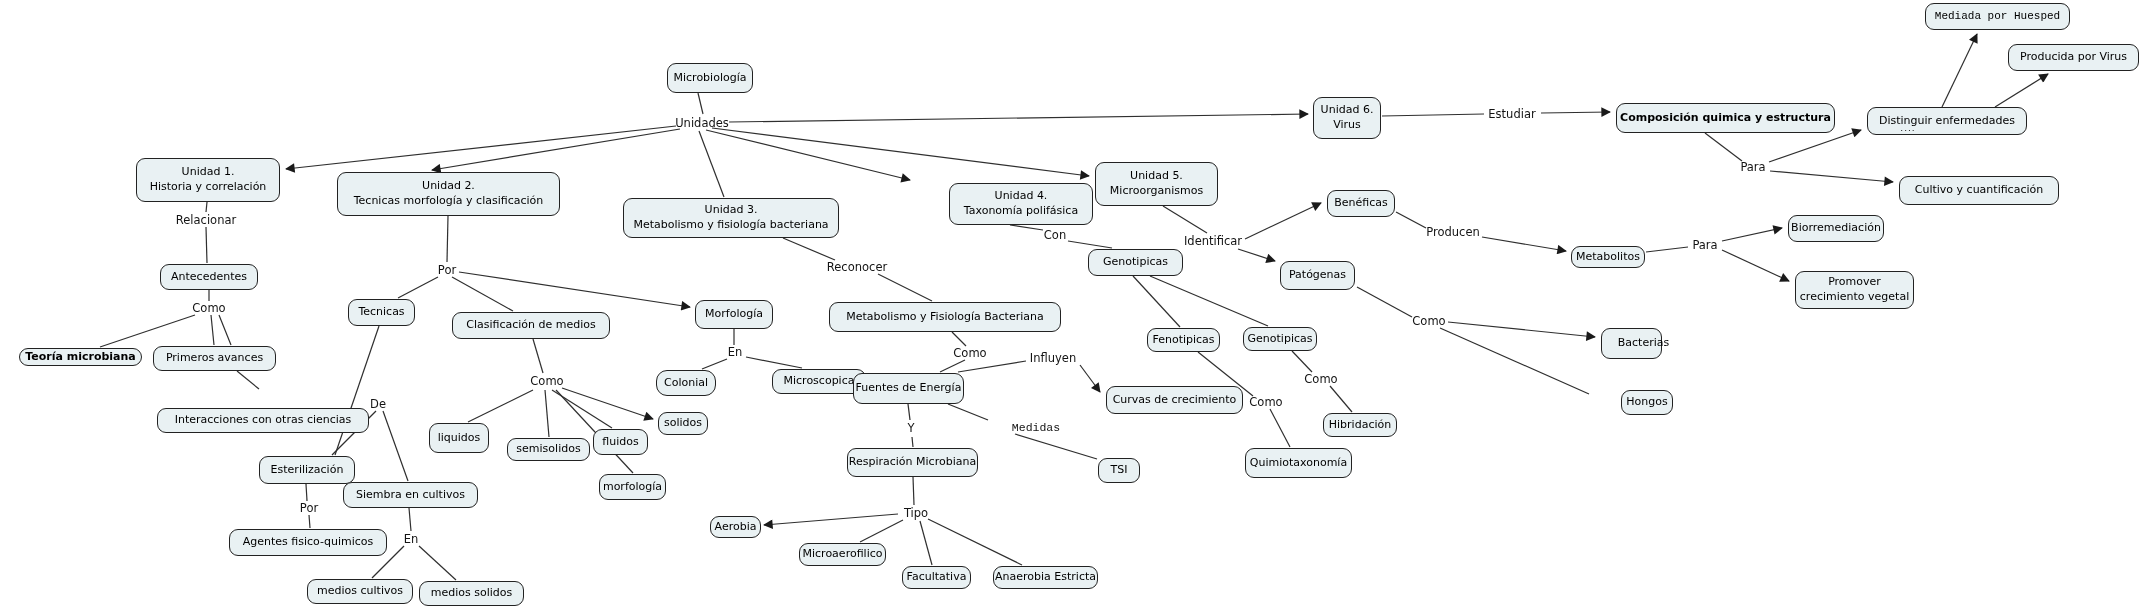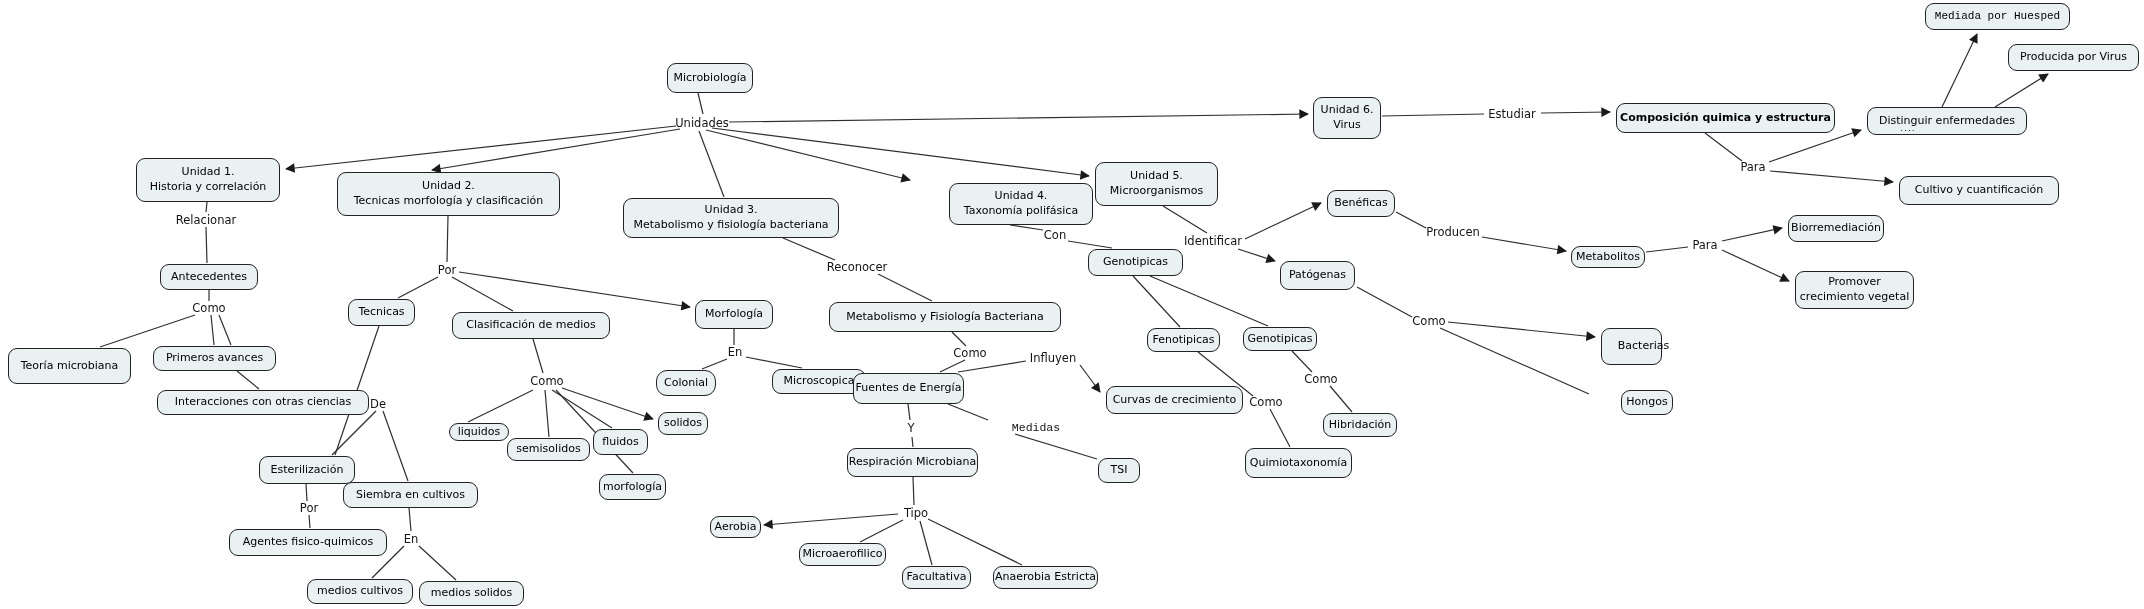--- a/index.html
+++ b/index.html
@@ -126,31 +126,31 @@
 Tecnicas morfología y clasificación</div>
     <div class="node" style="left: 623px; top: 198px; width: 216px; height: 40px;">Unidad 3.
 Metabolismo y fisiología bacteriana</div>
     <div class="node" style="left: 905px; top: 183px; width: 144px; height: 42px; margin-left: 44px;">Unidad 4.
 Taxonomía polifásica</div>
     <div class="node" style="left: 1095px; top: 162px; width: 123px; height: 44px;">Unidad 5.
 Microorganismos</div>
     <div class="node" style="left: 1313px; top: 97px; width: 68px; height: 42px;">Unidad 6.
 Virus</div>
     <div class="node" style="left: 160px; top: 264px; width: 98px; height: 26px;">Antecedentes</div>
-    <div class="node" style="left: 8px; top: 348px; width: 123px; height: 36px;">Teoría microbiana</div>
+    <div class="node" style="left: 19px; top: 348px; width: 123px; height: 18px; font-weight: bold;">Teoría microbiana</div>
     <div class="node" style="left: 153px; top: 346px; width: 123px; height: 25px;">Primeros avances</div>
-    <div class="node" style="left: 157px; top: 390px; width: 212px; height: 25px;">Interacciones con otras ciencias</div>
+    <div class="node" style="left: 157px; top: 408px; width: 212px; height: 25px;">Interacciones con otras ciencias</div>
     <div class="node" style="left: 259px; top: 456px; width: 96px; height: 28px;">Esterilización</div>
     <div class="node" style="left: 229px; top: 529px; width: 158px; height: 27px;">Agentes fisico-quimicos</div>
     <div class="node" style="left: 343px; top: 482px; width: 135px; height: 26px;">Siembra en cultivos</div>
     <div class="node" style="left: 307px; top: 579px; width: 106px; height: 25px;">medios cultivos</div>
     <div class="node" style="left: 419px; top: 581px; width: 105px; height: 25px;">medios solidos</div>
     <div class="node" style="left: 348px; top: 299px; width: 67px; height: 27px;">Tecnicas</div>
     <div class="node" style="left: 452px; top: 312px; width: 158px; height: 27px;">Clasificación de medios</div>
-    <div class="node" style="left: 449px; top: 423px; width: 60px; height: 18px; text-align: right;">liquidos</div>
+    <div class="node" style="left: 429px; top: 423px; width: 60px; height: 30px; text-align: right;">liquidos</div>
     <div class="node" style="left: 507px; top: 438px; width: 83px; height: 23px;">semisolidos</div>
     <div class="node" style="left: 593px; top: 429px; width: 55px; height: 26px;">fluidos</div>
     <div class="node" style="left: 599px; top: 474px; width: 67px; height: 26px;">morfología</div>
     <div class="node" style="left: 658px; top: 412px; width: 50px; height: 23px;">solidos</div>
     <div class="node" style="left: 695px; top: 300px; width: 78px; height: 29px;">Morfología</div>
     <div class="node" style="left: 656px; top: 370px; width: 60px; height: 26px; border-radius: 11px;">Colonial</div>
     <div class="node" style="left: 772px; top: 369px; width: 94px; height: 25px;">Microscopica</div>
     <div class="node" style="left: 829px; top: 302px; width: 232px; height: 30px;">Metabolismo y Fisiología Bacteriana</div>
     <div class="node" style="left: 853px; top: 373px; width: 111px; height: 31px;">Fuentes de Energía</div>
     <div class="node" style="left: 847px; top: 448px; width: 131px; height: 29px;">Respiración Microbiana</div>
@@ -164,21 +164,21 @@
     <div class="node" style="left: 1147px; top: 328px; width: 73px; height: 24px;">Fenotipicas</div>
     <div class="node" style="left: 1243px; top: 327px; width: 74px; height: 24px;">Genotipicas</div>
     <div class="node" style="left: 1245px; top: 448px; width: 107px; height: 30px;">Quimiotaxonomía</div>
     <div class="node" style="left: 1323px; top: 413px; width: 74px; height: 24px;">Hibridación</div>
     <div class="node" style="left: 1327px; top: 190px; width: 68px; height: 27px;">Benéficas</div>
     <div class="node" style="left: 1280px; top: 261px; width: 75px; height: 29px;">Patógenas</div>
     <div class="node" style="left: 1571px; top: 246px; width: 74px; height: 22px;">Metabolitos</div>
     <div class="node" style="left: 1788px; top: 215px; width: 96px; height: 27px;">Biorremediación</div>
     <div class="node" style="left: 1795px; top: 271px; width: 119px; height: 38px;">Promover
 crecimiento vegetal</div>
-    <div class="node" style="left: 1601px; top: 328px; width: 61px; height: 37px; padding-left: 24px;">Bacterias</div>
+    <div class="node" style="left: 1601px; top: 328px; width: 61px; height: 31px; padding-left: 24px;">Bacterias</div>
     <div class="node" style="left: 1621px; top: 390px; width: 52px; height: 25px;">Hongos</div>
     <div class="node" style="left: 1616px; top: 103px; width: 219px; height: 30px; font-weight: bold;">Composición quimica y estructura</div>
     <div class="node" style="left: 1867px; top: 107px; width: 160px; height: 28px;">Distinguir enfermedades</div>
     <div class="node" style="left: 1899px; top: 176px; width: 160px; height: 29px;">Cultivo y cuantificación</div>
     <div class="node" style="left: 1925px; top: 3px; width: 145px; height: 27px; font-family: Liberation Mono, monospace;">Mediada por Huesped</div>
     <div class="node" style="left: 2008px; top: 44px; width: 131px; height: 27px;">Producida por Virus</div>
     <span class="linklabel" style="left: 702px; top: 123px;">Unidades</span>
     <span class="linklabel" style="left: 206px; top: 220px;">Relacionar</span>
     <span class="linklabel" style="left: 209px; top: 308px;">Como</span>
     <span class="linklabel" style="left: 378px; top: 404px;">De</span>

